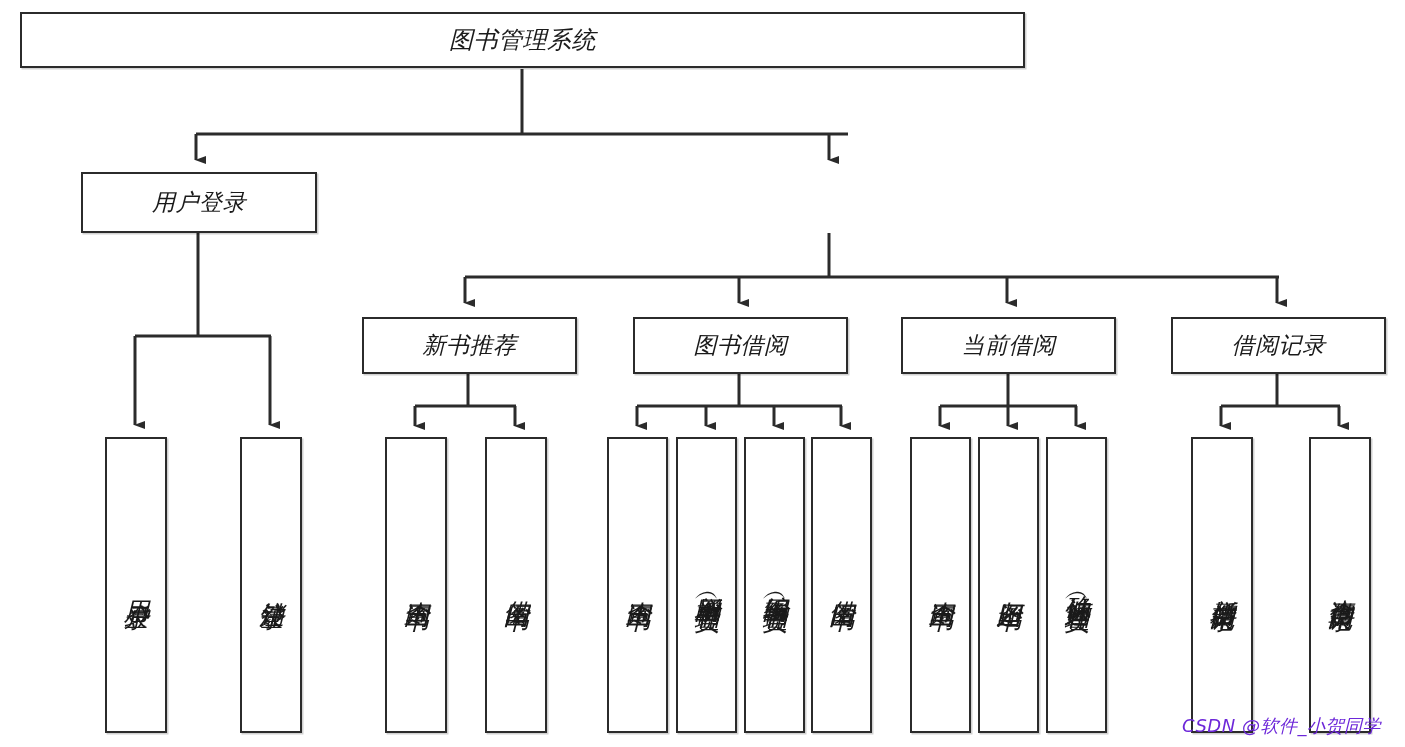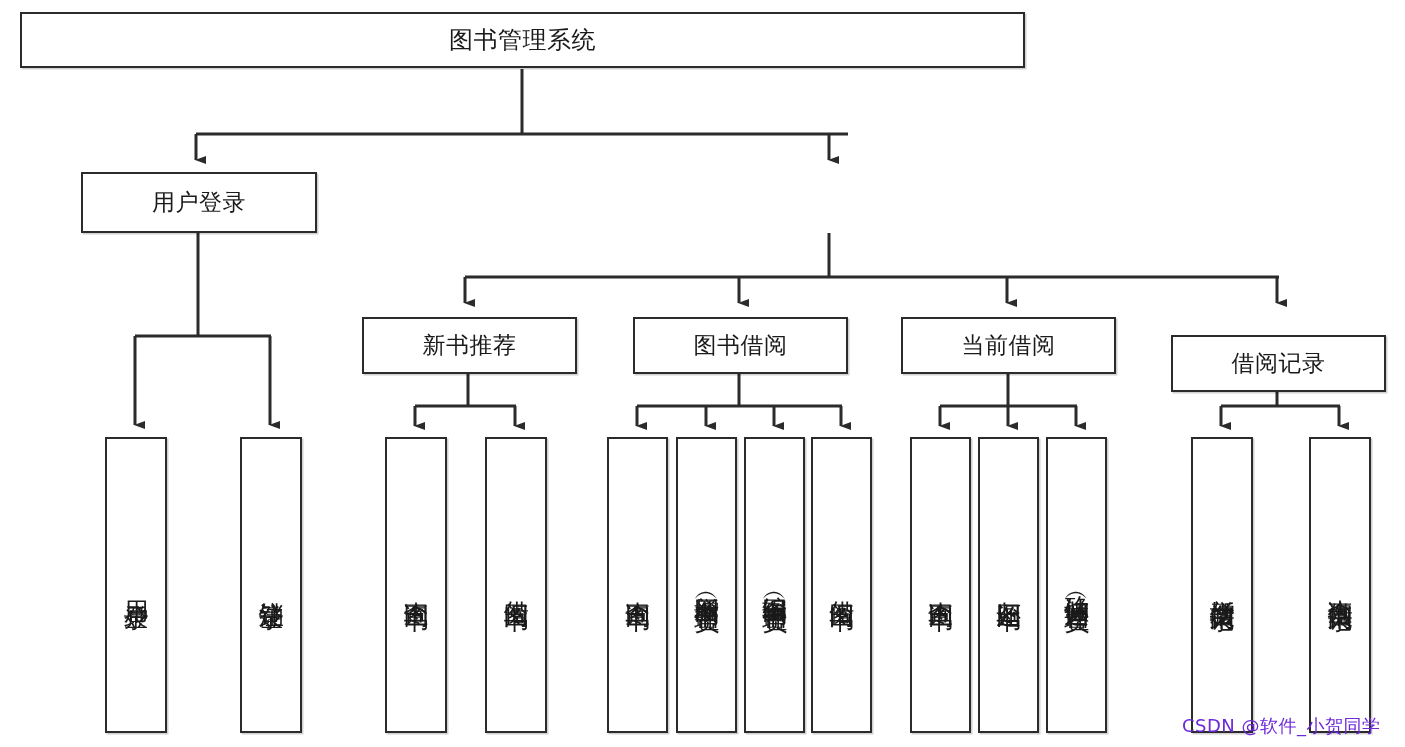--- a/index.html
+++ b/index.html
@@ -10,20 +10,21 @@
   }
   body {
     font-family: "DejaVu Sans", "Liberation Sans", sans-serif;
   }
   #canvas {
     position: relative;
     width: 1397px;
     height: 747px;
     background: #ffffff;
     overflow: hidden;
+    font-style: italic;
   }
   #edges {
     position: absolute;
     left: 0;
     top: 0;
     width: 1405px;
     height: 747px;
     pointer-events: none;
   }
   .node {
@@ -141,21 +142,21 @@
 
   <div class="node h" style="left:362px; top:317px; width:215px; height:57px;">
     <span class="label">新书推荐</span>
   </div>
   <div class="node h" style="left:633px; top:317px; width:215px; height:57px;">
     <span class="label">图书借阅</span>
   </div>
   <div class="node h" style="left:901px; top:317px; width:215px; height:57px;">
     <span class="label">当前借阅</span>
   </div>
-  <div class="node h" style="left:1171px; top:317px; width:215px; height:57px;margin-top:18px;">
+  <div class="node h" style="left:1171px; top:317px; width:215px; height:57px;">
     <span class="label">借阅记录</span>
   </div>
 
   <div class="node v" style="left:105px; top:437px; width:62px; height:296px;">
     <span class="label">用户登录</span>
   </div>
   <div class="node v" style="left:240px; top:437px; width:62px; height:296px;">
     <span class="label">注销登录</span>
   </div>
 

